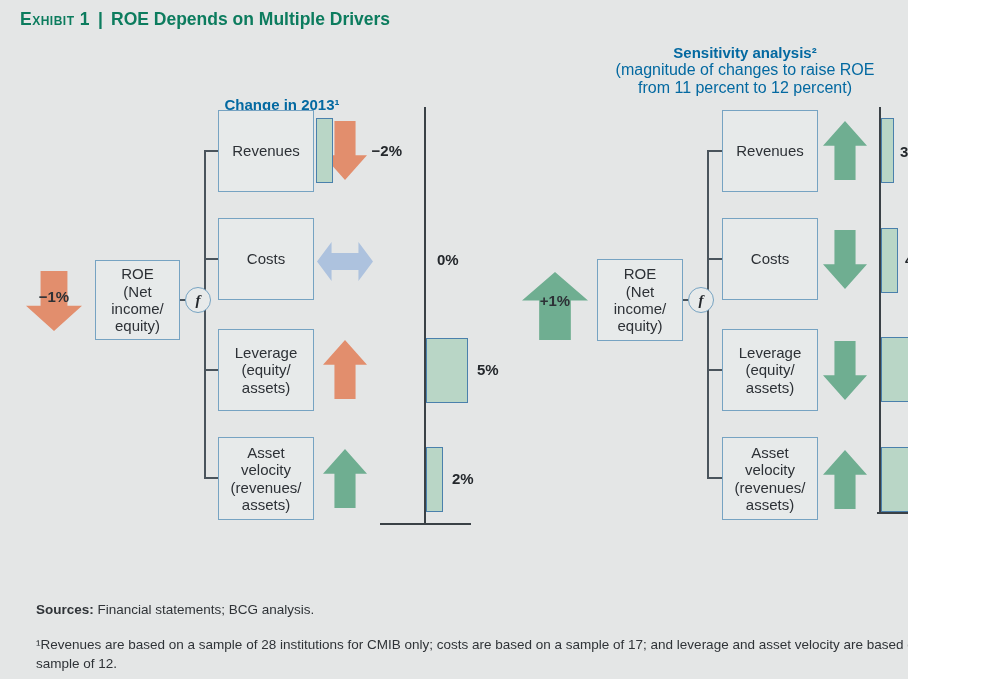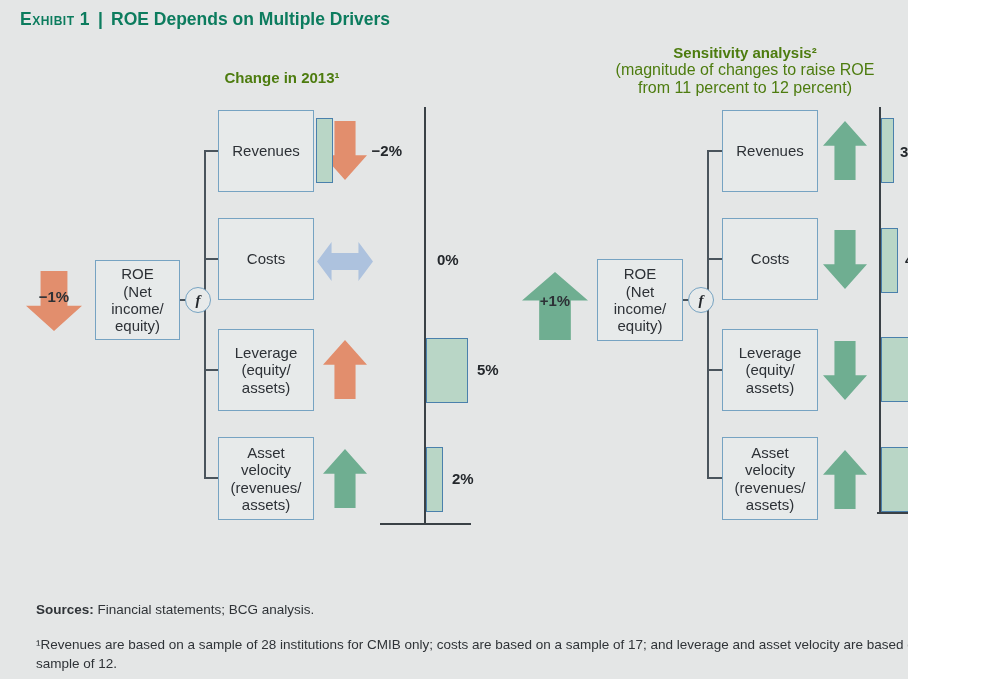--- a/index.html
+++ b/index.html
@@ -1,21 +1,21 @@
 <!DOCTYPE html>
 <html><head>
 <meta charset="utf-8">
 <style>
   html,body{margin:0;padding:0;}
   .page{position:relative;width:908px;height:679px;background:#e4e6e6;overflow:hidden;
         font-family:"Liberation Sans",sans-serif;color:#2d3136;}
   .exhibit-title{position:absolute;left:20px;top:9px;font-size:17.5px;font-weight:bold;color:#0c7c5e;}
   .exh-label{font-variant:small-caps;letter-spacing:.5px;}
   .exh-sep{margin:0 8px;}
-  .panel-title{position:absolute;text-align:center;font-size:15px;font-weight:bold;color:#4d7c0f;}
+  .panel-title{position:absolute;text-align:center;font-size:15px;font-weight:bold;color:#0369a1;}
   .panel-subtitle{font-weight:normal;white-space:pre-line;line-height:1.1;font-size:16px;}
   .box{position:absolute;box-sizing:border-box;background:#e7eaea;border:1.5px solid #76a3c2;
        display:flex;align-items:center;justify-content:center;text-align:center;
        font-size:15px;line-height:1.16;color:#2d3136;white-space:pre-line;}
   .line{position:absolute;background:#4a545c;}
   .axis{position:absolute;background:#3a4146;}
   .bar{position:absolute;height:65px;background:#b9d6c6;border:1.5px solid #4a80ac;box-sizing:border-box;}
   .pct{position:absolute;font-size:15px;font-weight:600;color:#24282c;}
   .arrow{position:absolute;}
   .c-orange{background:#e28e6d;}
@@ -38,21 +38,21 @@
 </head>
 <body>
 
 <div class="page">
 
   <div class="exhibit-title">
     <span class="exh-label">Exhibit 1</span><span class="exh-sep">|</span><span>ROE Depends on Multiple Drivers</span>
   </div>
 
   <div>
-    <div class="panel-title" style="left:182px;top:69px;width:200px;">Change in 2013¹</div>
+    <div class="panel-title" style="left:182px;top:96px;width:200px;">Change in 2013¹</div>
 
     <div class="arrow arrow-down c-orange" style="left:26px;top:271px;width:56px;height:60px;"></div>
     <div class="roe-val" style="left:26px;top:288px;width:56px;">−1%</div>
 
     <div class="box" style="left:95px;top:260px;width:85px;height:80px;">ROE
 (Net
 income/
 equity)</div>
 
     <div class="line" style="left:180px;top:299px;width:6px;height:1.5px;"></div>

